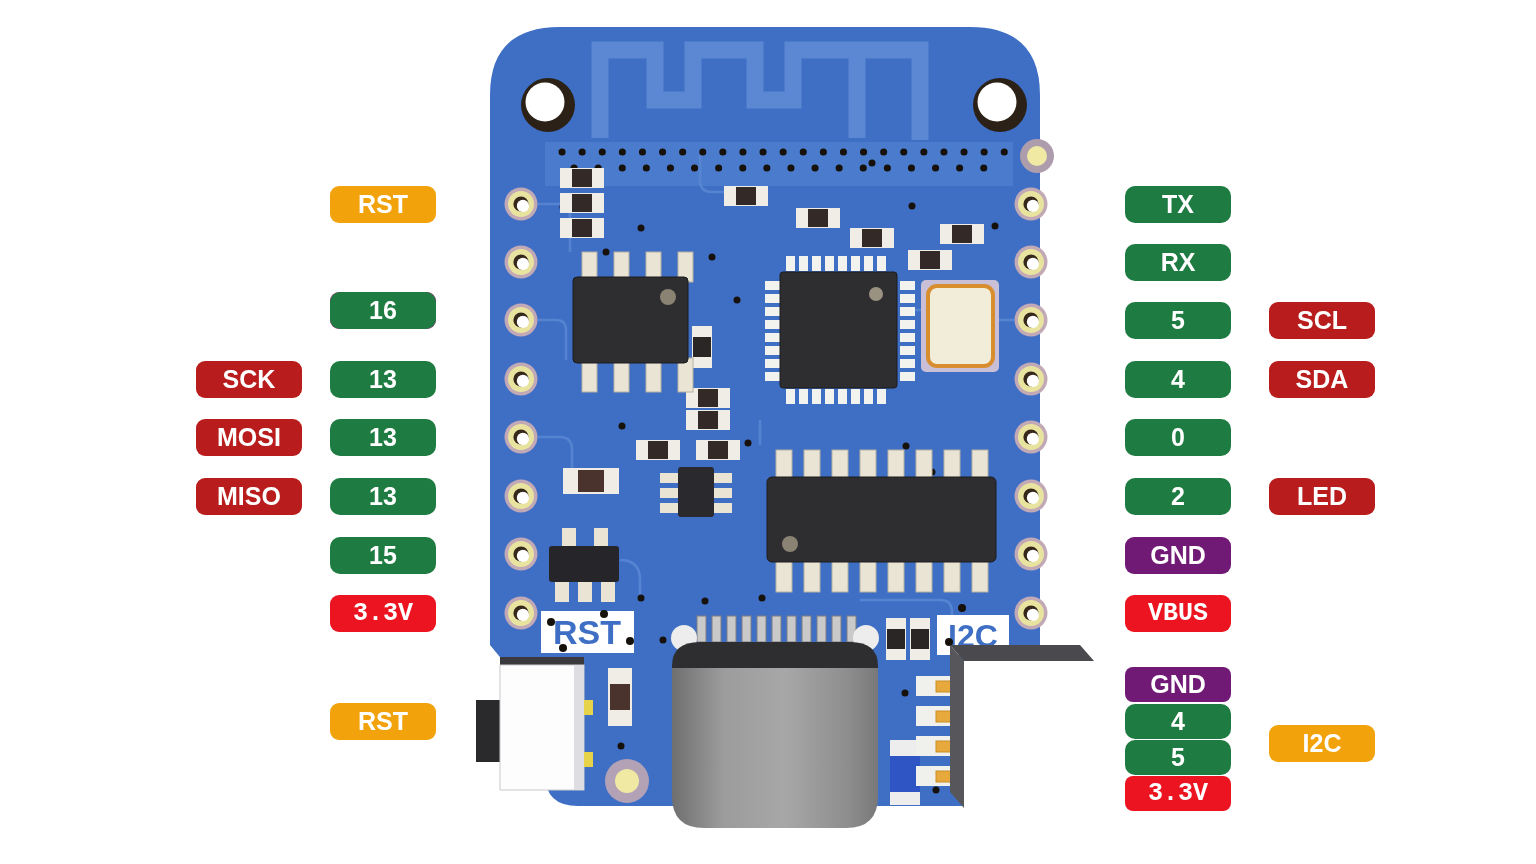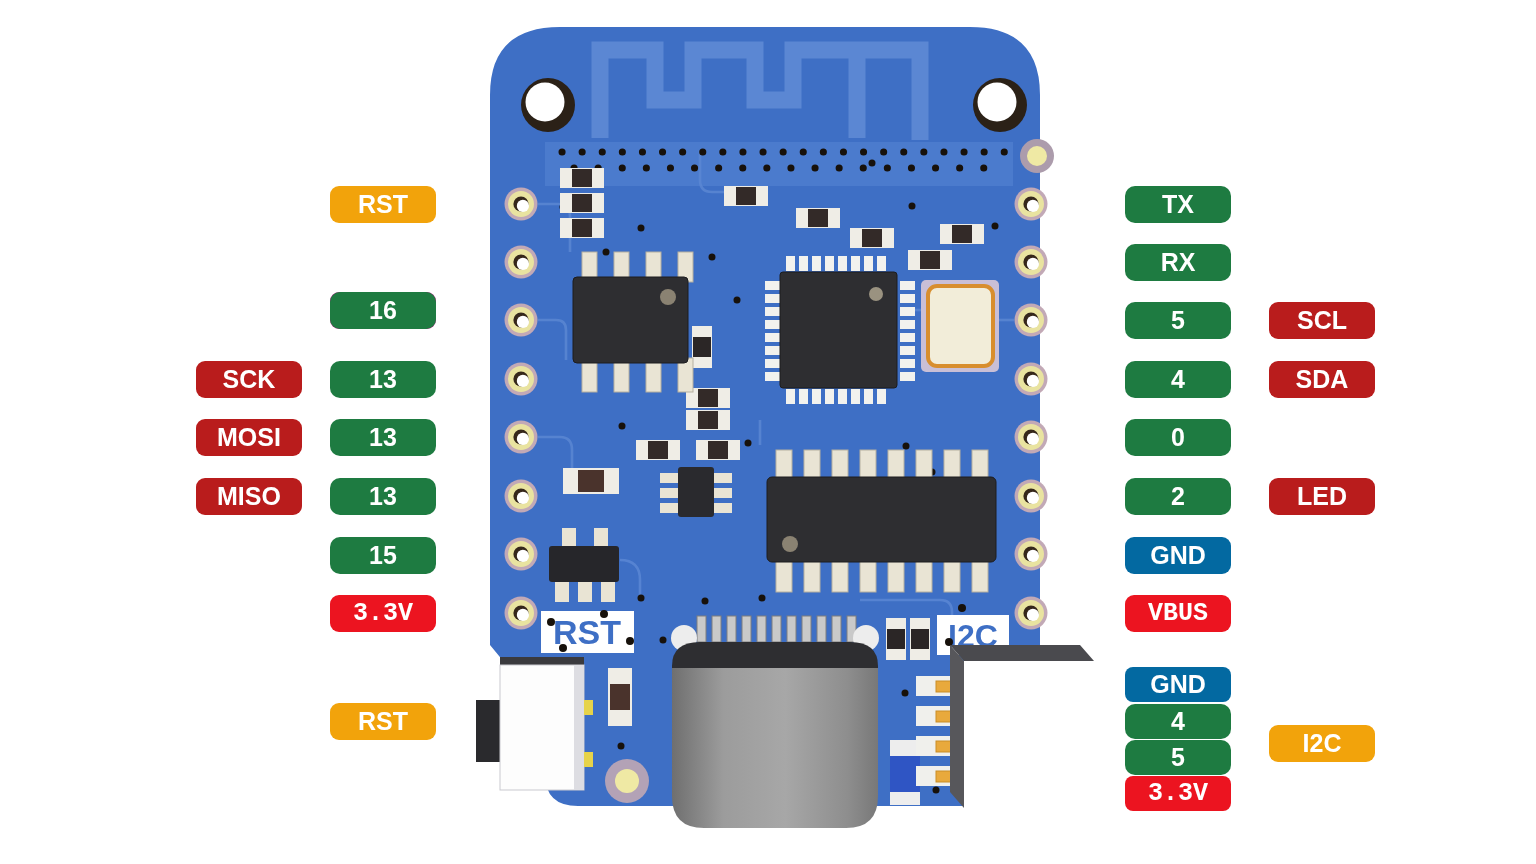--- a/index.html
+++ b/index.html
@@ -10,21 +10,21 @@
   .badge{position:absolute;width:106px;height:37px;border-radius:9px;
          display:flex;align-items:center;justify-content:center;
          color:#ffffff;font-weight:bold;font-size:25px;line-height:1;
          font-family:"Liberation Sans", sans-serif;}
   .stack{height:35px;border-radius:8px;}
   .c-orange{background:#F2A30B;}
   .c-magenta{background:#A6217F;margin-top:48px;}
   .c-green{background:#1E7B41;border-radius:10px;}
   .c-periwinkle{background:#b91c1c;}
   .c-red{background:#EC1420;font-family:Liberation Mono, monospace;}
-  .c-black{background:#0369a1;}
+  .c-black{background:#701a75;}
   .silk{font-family:"Liberation Sans", sans-serif;font-weight:bold;fill:#3E6FC5;}
 </style>
 </head>
 <body>
 
 <div id="stage">
 
 <svg id="board-svg" width="1536" height="864" viewBox="0 0 1536 864">
   <defs>
     <g id="th-pad">

